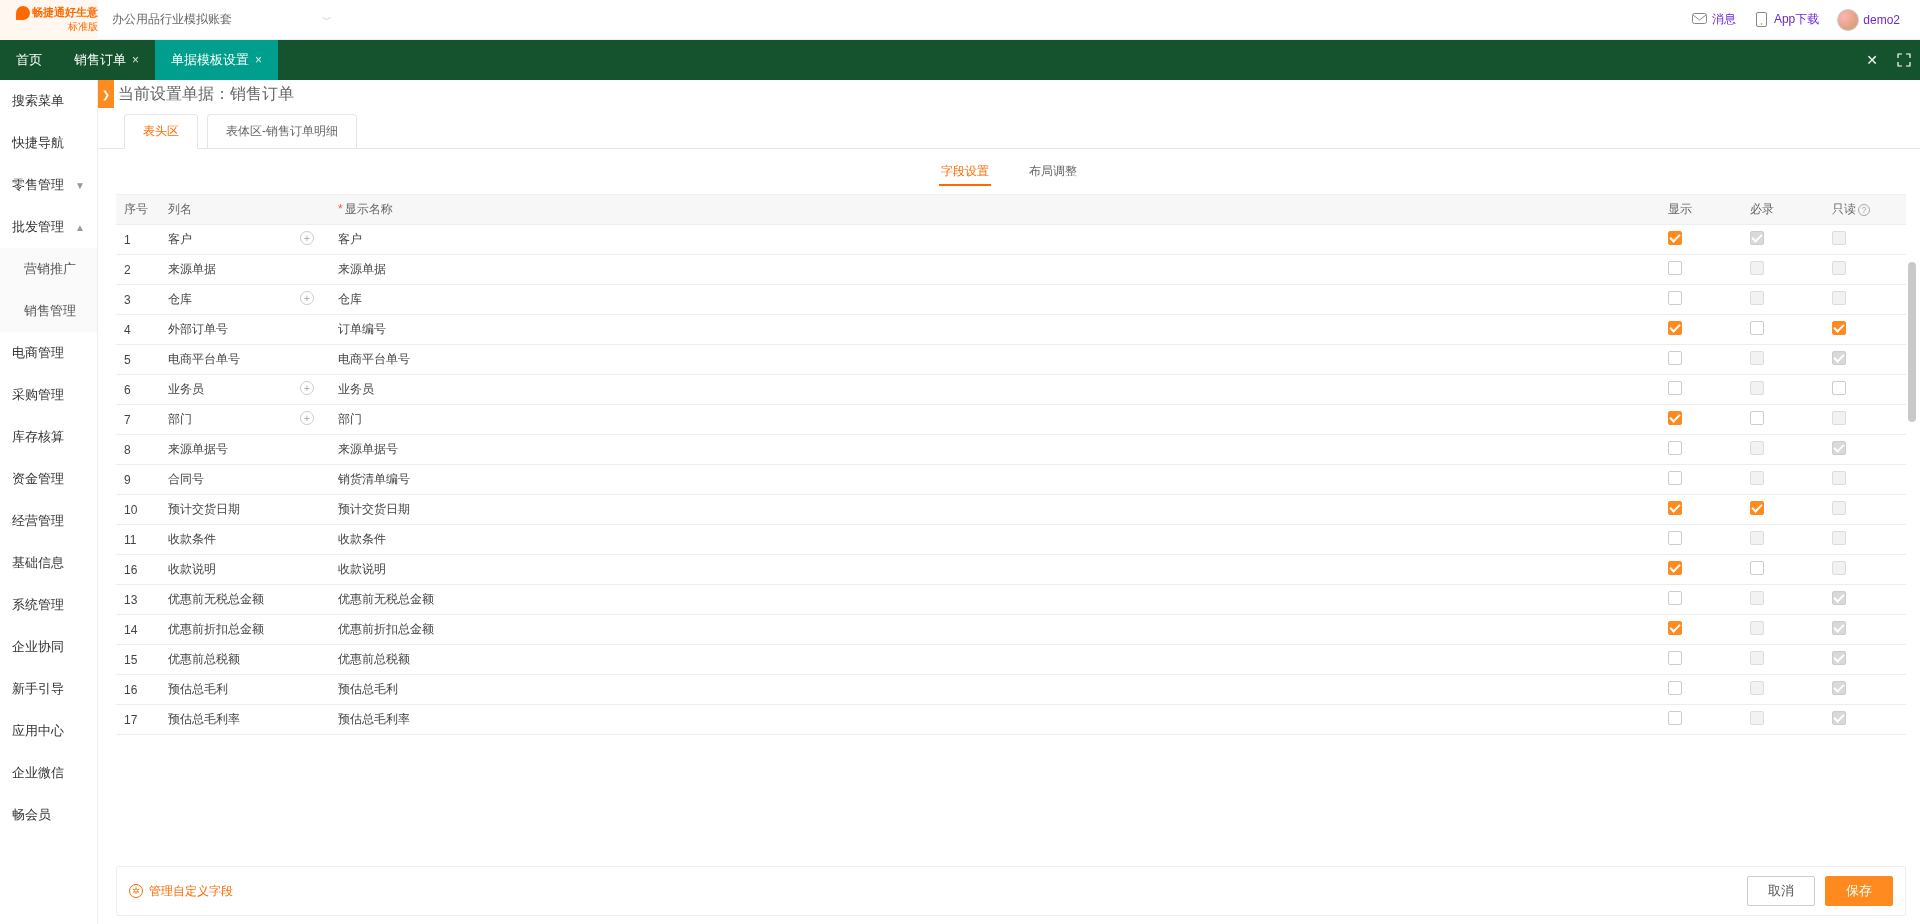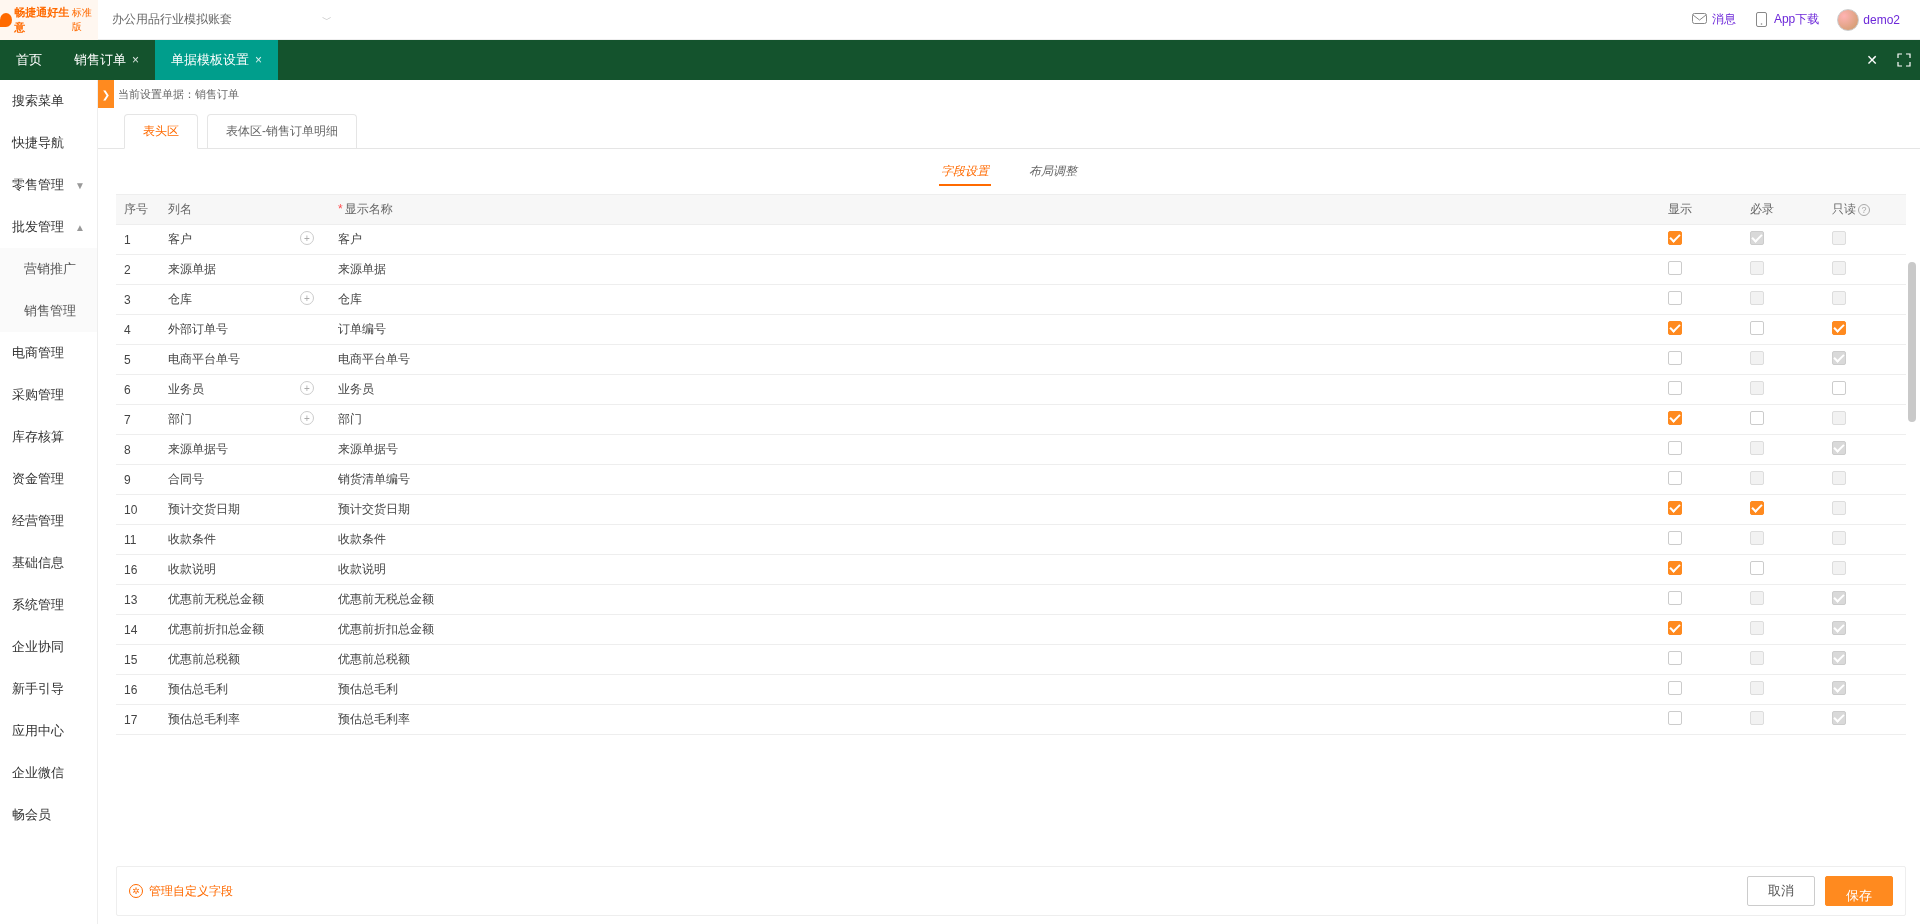--- a/index.html
+++ b/index.html
@@ -1,20 +1,20 @@
 <!DOCTYPE html>
 <html><head>
 <meta charset="utf-8">
 <style>
 * { box-sizing: border-box; margin: 0; padding: 0; }
 body { font-family: "Microsoft YaHei", Arial, sans-serif; font-size: 12px; color: #333; background: #fff; overflow: hidden; }
 
 
 .topbar { height: 40px; display: flex; align-items: center; border-bottom: 1px solid #eee; }
-.logo-box { width: 98px; height: 40px; display: flex; flex-direction: row; align-items: center; justify-content: center; background: #fff7f0; }
+.logo-box { width: 98px; height: 40px; display: flex; flex-direction: column; align-items: flex-end; justify-content: center; background: #fff7f0; }
 .logo-row { display: flex; align-items: center; gap: 2px; }
 .logo-b { width: 14px; height: 14px; background: #ff6a00; border-radius: 50% 50% 50% 0; display: inline-block; }
 .logo-text { color: #ff6a00; font-size: 11px; font-weight: bold; }
 .logo-sub { color: #ff6a00; font-size: 10px; }
 .account-sel { flex: 0 0 auto; color: #666; font-size: 12px; padding: 0 20px 0 14px; display: flex; align-items: center; gap: 90px; }
 .chev { color: #bbb; font-size: 10px; }
 .top-spacer { flex: 1; }
 .top-actions { display: flex; align-items: center; gap: 18px; padding-right: 20px; color: #6d28d9; }
 .top-item { display: flex; align-items: center; gap: 4px; cursor: pointer; }
 .icon-box { width: 16px; height: 16px; display: inline-flex; align-items: center; justify-content: center; }
@@ -32,28 +32,28 @@
 .layout { display: flex; height: calc(100vh - 80px); }
 .sidebar { width: 98px; border-right: 1px solid #eee; overflow-y: auto; font-size: 13px; color: #333; }
 .side-item { padding: 12px 12px; display: flex; align-items: center; justify-content: space-between; cursor: pointer; }
 .side-item.sub { padding-left: 24px; color: #555; background: #fafafa; }
 .side-arrow { font-size: 10px; color: #999; }
 
 
 .main { flex: 1; display: flex; flex-direction: column; position: relative; background: #fff; }
 .crumb-bar { display: flex; align-items: stretch; height: 28px; }
 .crumb-handle { width: 16px; background: #ff8a1f; display: flex; align-items: center; justify-content: center; color: #fff; font-size: 10px; }
-.crumb-text { display: flex; align-items: center; padding-left: 4px; color: #666; font-size: 11px; }
+.crumb-text { display: flex; align-items: center; padding-left: 4px; color: #666; font-size: 16px; }
 
 .inner-tabs { display: flex; gap: 10px; margin: 6px 0 0 26px; }
 .inner-tab { padding: 8px 18px; border: 1px solid #e5e5e5; border-bottom: none; background: #fff; color: #666; font-size: 12px; cursor: pointer; border-radius: 4px 4px 0 0; margin-right: -1px; }
 .inner-tab.active { color: #ff6a00; border-bottom: 1px solid #fff; position: relative; z-index: 2; }
 .inner-tabs-line { border-bottom: 1px solid #e5e5e5; margin-top: -1px; }
 
-.sub-tabs { display: flex; justify-content: center; gap: 36px; margin: 10px 0 8px; font-size: 12px; font-style: italic; }
+.sub-tabs { display: flex; justify-content: center; gap: 36px; margin: 10px 0 8px; font-size: 12px; }
 .sub-tab { padding: 4px 2px; color: #666; cursor: pointer; }
 .sub-tab.active { color: #ff6a00; border-bottom: 2px solid #ff6a00; }
 
 
 .table-wrap { flex: 1; overflow: auto; margin: 0 14px 0 18px; border-top: 1px solid #eee; }
 .tbl { width: 100%; border-collapse: collapse; table-layout: fixed; }
 .tbl th, .tbl td { border-bottom: 1px solid #eee; font-size: 12px; color: #444; padding: 6px 8px; text-align: left; height: 26px; }
 .tbl th { background: #f7f7f7; color: #666; font-weight: normal; margin-top: 28px; }
 .col-seq { width: 44px; text-align: center; }
 .col-name { width: 170px; }
@@ -69,21 +69,21 @@
 .chk.dis.on::after { border-color: #fff; }
 .help-q { display: inline-block; width: 12px; height: 12px; border: 1px solid #aaa; border-radius: 50%; font-size: 9px; line-height: 11px; text-align: center; color: #aaa; margin-left: 2px; }
 
 
 .footer { height: 50px; border-top: 1px solid #eee; margin: 0 14px 8px 18px; display: flex; align-items: center; padding: 0 12px; background: #fff; border: 1px solid #eee; border-radius: 2px; }
 .footer-left { display: flex; align-items: center; gap: 6px; color: #ff6a00; cursor: pointer; }
 .gear { width: 14px; height: 14px; border: 1px solid #ff6a00; border-radius: 50%; display: inline-flex; align-items: center; justify-content: center; font-size: 9px; }
 .footer-spacer { flex: 1; }
 .btn { height: 30px; padding: 0 20px; border-radius: 2px; font-size: 13px; cursor: pointer; display: inline-flex; align-items: center; }
 .btn-default { background: #fff; border: 1px solid #ccc; color: #555; margin-right: 10px; }
-.btn-primary { background: #ff8a1f; border: 1px solid #ff8a1f; color: #fff; align-items: flex-end; }
+.btn-primary { background: #ff8a1f; border: 1px solid #ff8a1f; color: #fff; }
 
 
 .vscroll { position: absolute; right: 4px; top: 182px; bottom: 72px; width: 8px; }
 .vscroll-thumb { position: absolute; top: 0; width: 8px; height: 160px; background: #c9c9c9; border-radius: 4px; }
 </style>
 </head>
 <body>
 
 <div class="topbar">
   <div class="logo-box">

